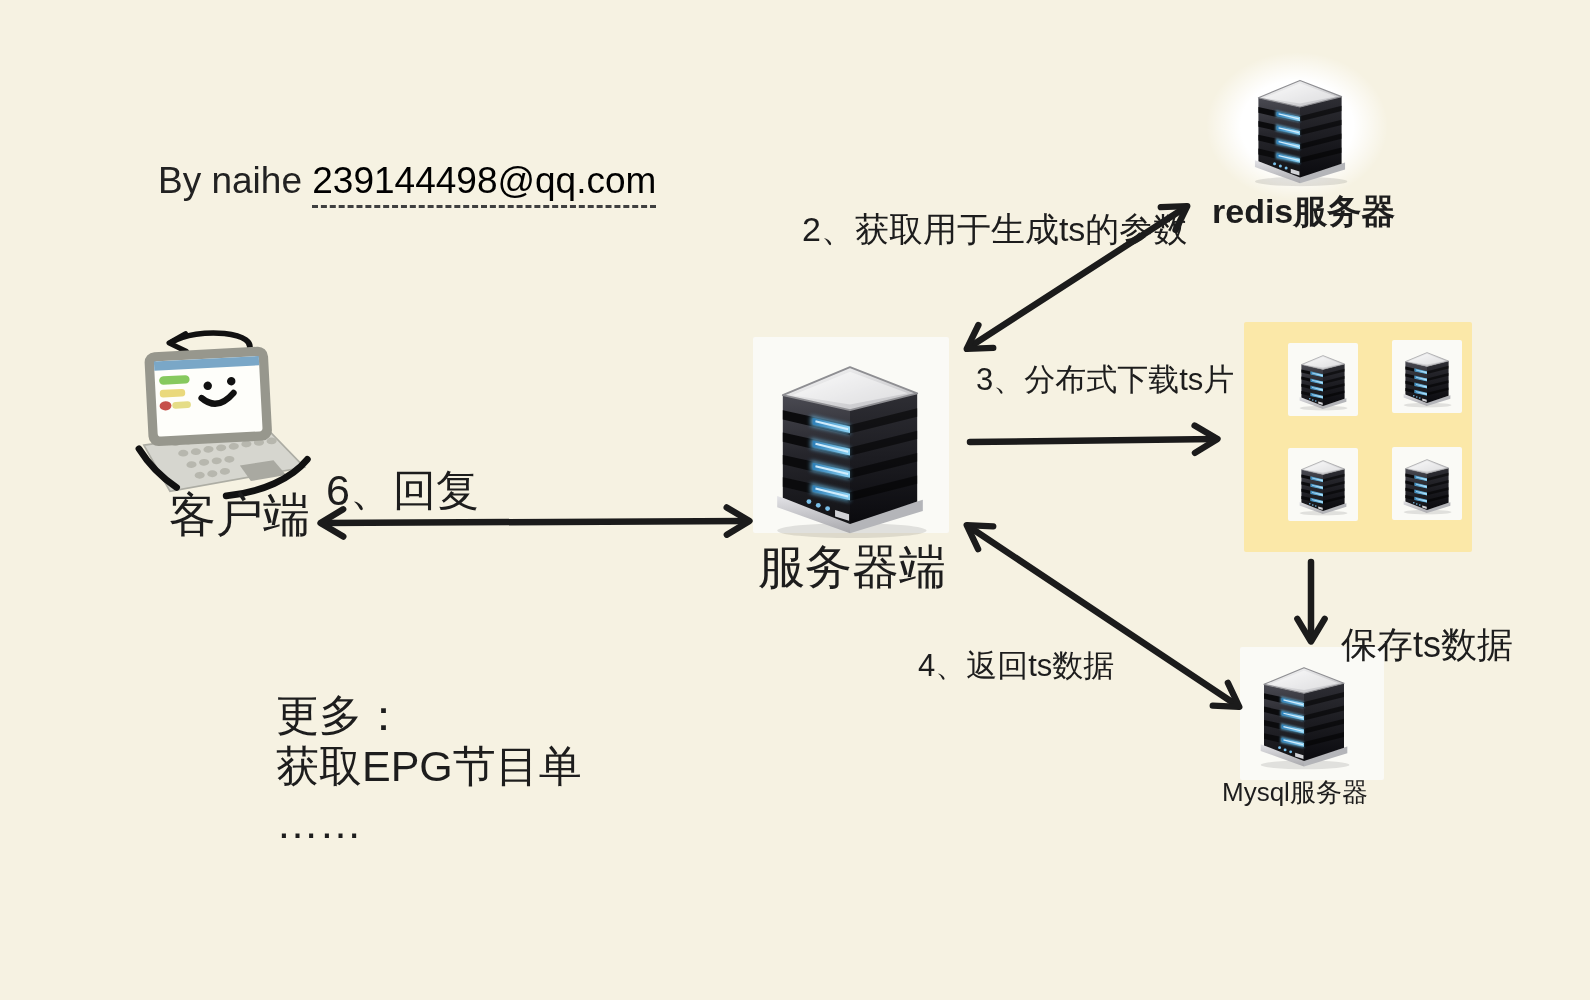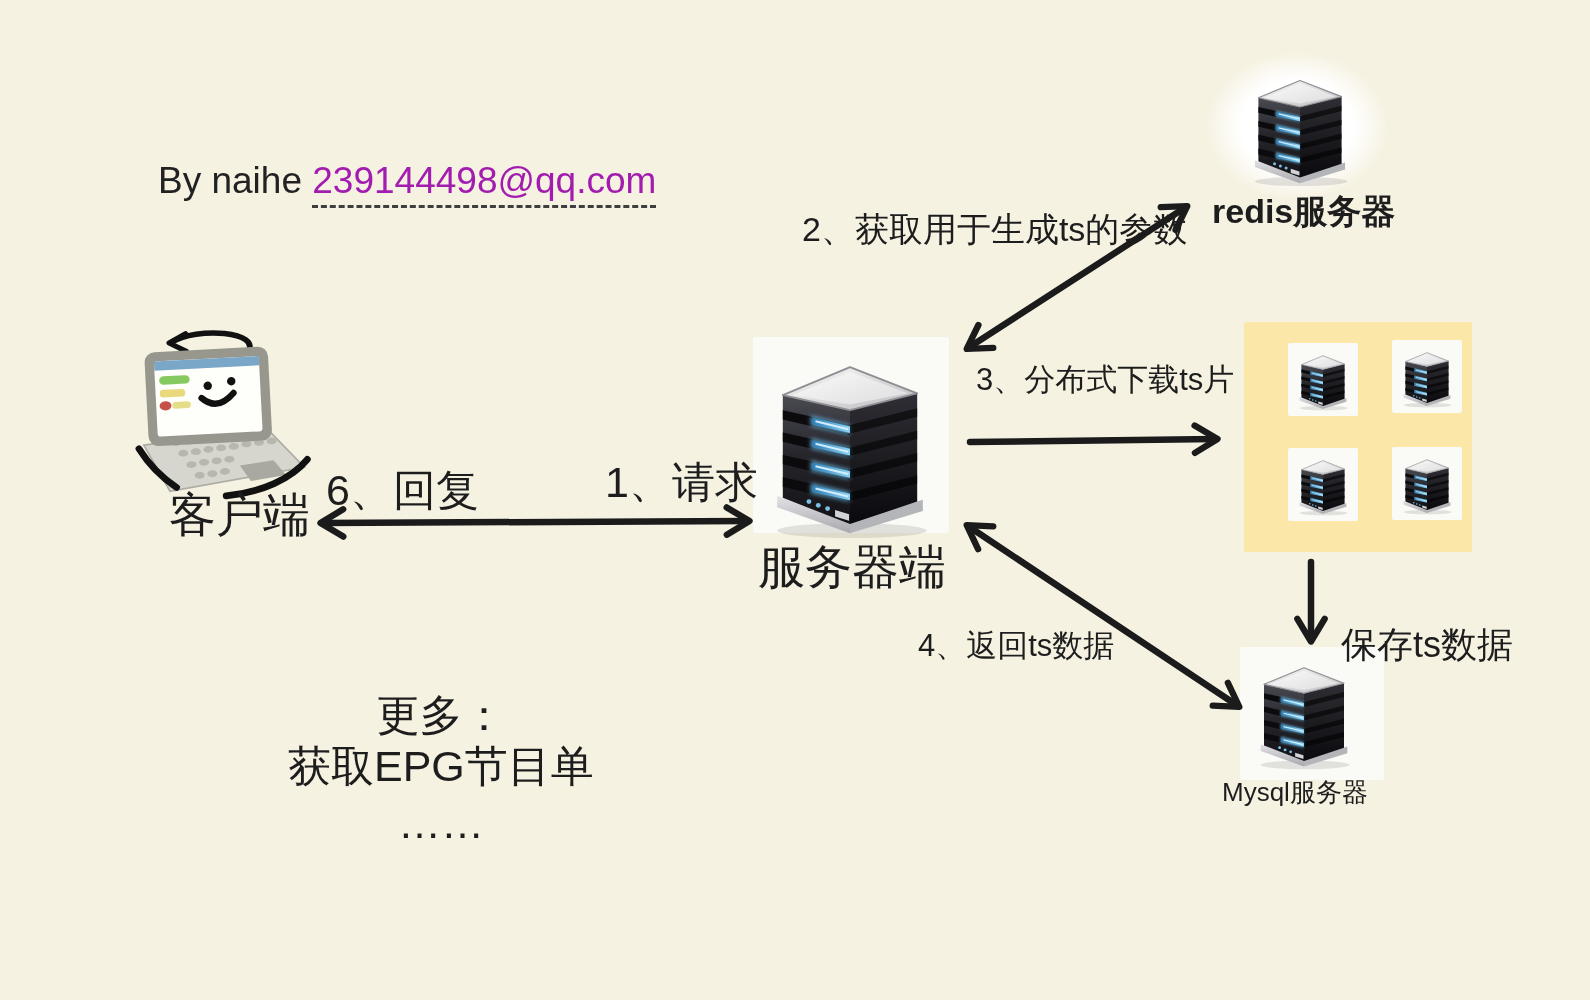--- a/index.html
+++ b/index.html
@@ -5,29 +5,29 @@
   html,body{margin:0;padding:0;}
   body{
     width:1590px;height:1000px;overflow:hidden;position:relative;
     background:var(--c-bg,#f6f2e2);
     font-family:"Liberation Sans","DejaVu Sans",sans-serif;
     color:var(--c-ink,#1d1d1d);
   }
   .stage{position:absolute;inset:0;}
   .lbl{position:absolute;white-space:nowrap;color:var(--c-ink,#1d1d1d);line-height:1.15;}
   .credit{position:absolute;left:158px;top:160px;font-size:37px;color:#222;white-space:nowrap;}
-  .credit .email{color:#a21caf;border-bottom:3px dashed #3f3f3f;padding-bottom:4px;}
+  .credit .email{color:#000000;border-bottom:3px dashed #3f3f3f;padding-bottom:4px;}
   .tile{position:absolute;background:var(--c-panel,#fafaf6);border-radius:2px;}
   .glow{position:absolute;background:radial-gradient(closest-side,#ffffff 62%,rgba(255,255,255,0));}
   .cluster-box{position:absolute;left:1244px;top:322px;width:228px;height:230px;
     background:var(--c-highlight,#fbe8a8);border-radius:2px;}
   .cluster-box .tile{position:absolute;}
   .overlay{position:absolute;left:0;top:0;pointer-events:none;}
   .icon{position:absolute;display:block;}
-  .notes{position:absolute;left:288px;top:690px;font-size:43px;line-height:51px;text-align:center;}
+  .notes{position:absolute;left:276px;top:690px;font-size:43px;line-height:51px;}
   .notes div{white-space:nowrap;}
   .lbl-step{font-size:31px;}
   .lbl-big{font-size:43px;}
   .lbl-node{font-size:47px;}
 </style>
 </head>
 <body>
 
 <div class="stage">
 
@@ -211,26 +211,25 @@
 
   <div class="credit">
     <span>By naihe </span><span class="email">239144498@qq.com</span>
   </div>
 
   <div class="lbl lbl-node" style="left:150px;top:488px;margin-left:19px;">客户端</div>
   <div class="lbl lbl-node" style="left:758px;top:540px;">服务器端</div>
   <div class="lbl" style="left:1212px;top:192px;font-size:34px;font-weight:bold;">redis服务器</div>
   <div class="lbl" style="left:1222px;top:778px;font-size:26px;">Mysql服务器</div>
 
-  <div class="lbl lbl-big" style="left:605px;top:458px;">1、请求</div>
   <div class="lbl lbl-big" style="left:326px;top:466px;">6、回复</div>
   <div class="lbl" style="left:802px;top:210px;font-size:34px;">2、获取用于生成ts的参数</div>
   <div class="lbl lbl-step" style="left:976px;top:362px;">3、分布式下载ts片</div>
   <div class="lbl" style="left:1341px;top:584px;font-size:36px;margin-top:40px;">保存ts数据</div>
-  <div class="lbl lbl-step" style="left:918px;top:628px;">4、返回ts数据</div>
+  <div class="lbl lbl-step" style="left:918px;top:648px;">4、返回ts数据</div>
 
   <div class="notes">
     <div>更多：</div>
     <div>获取EPG节目单</div>
     <div style="margin-top:6px;">……</div>
   </div>
 
 </div>
 
 </body></html>

